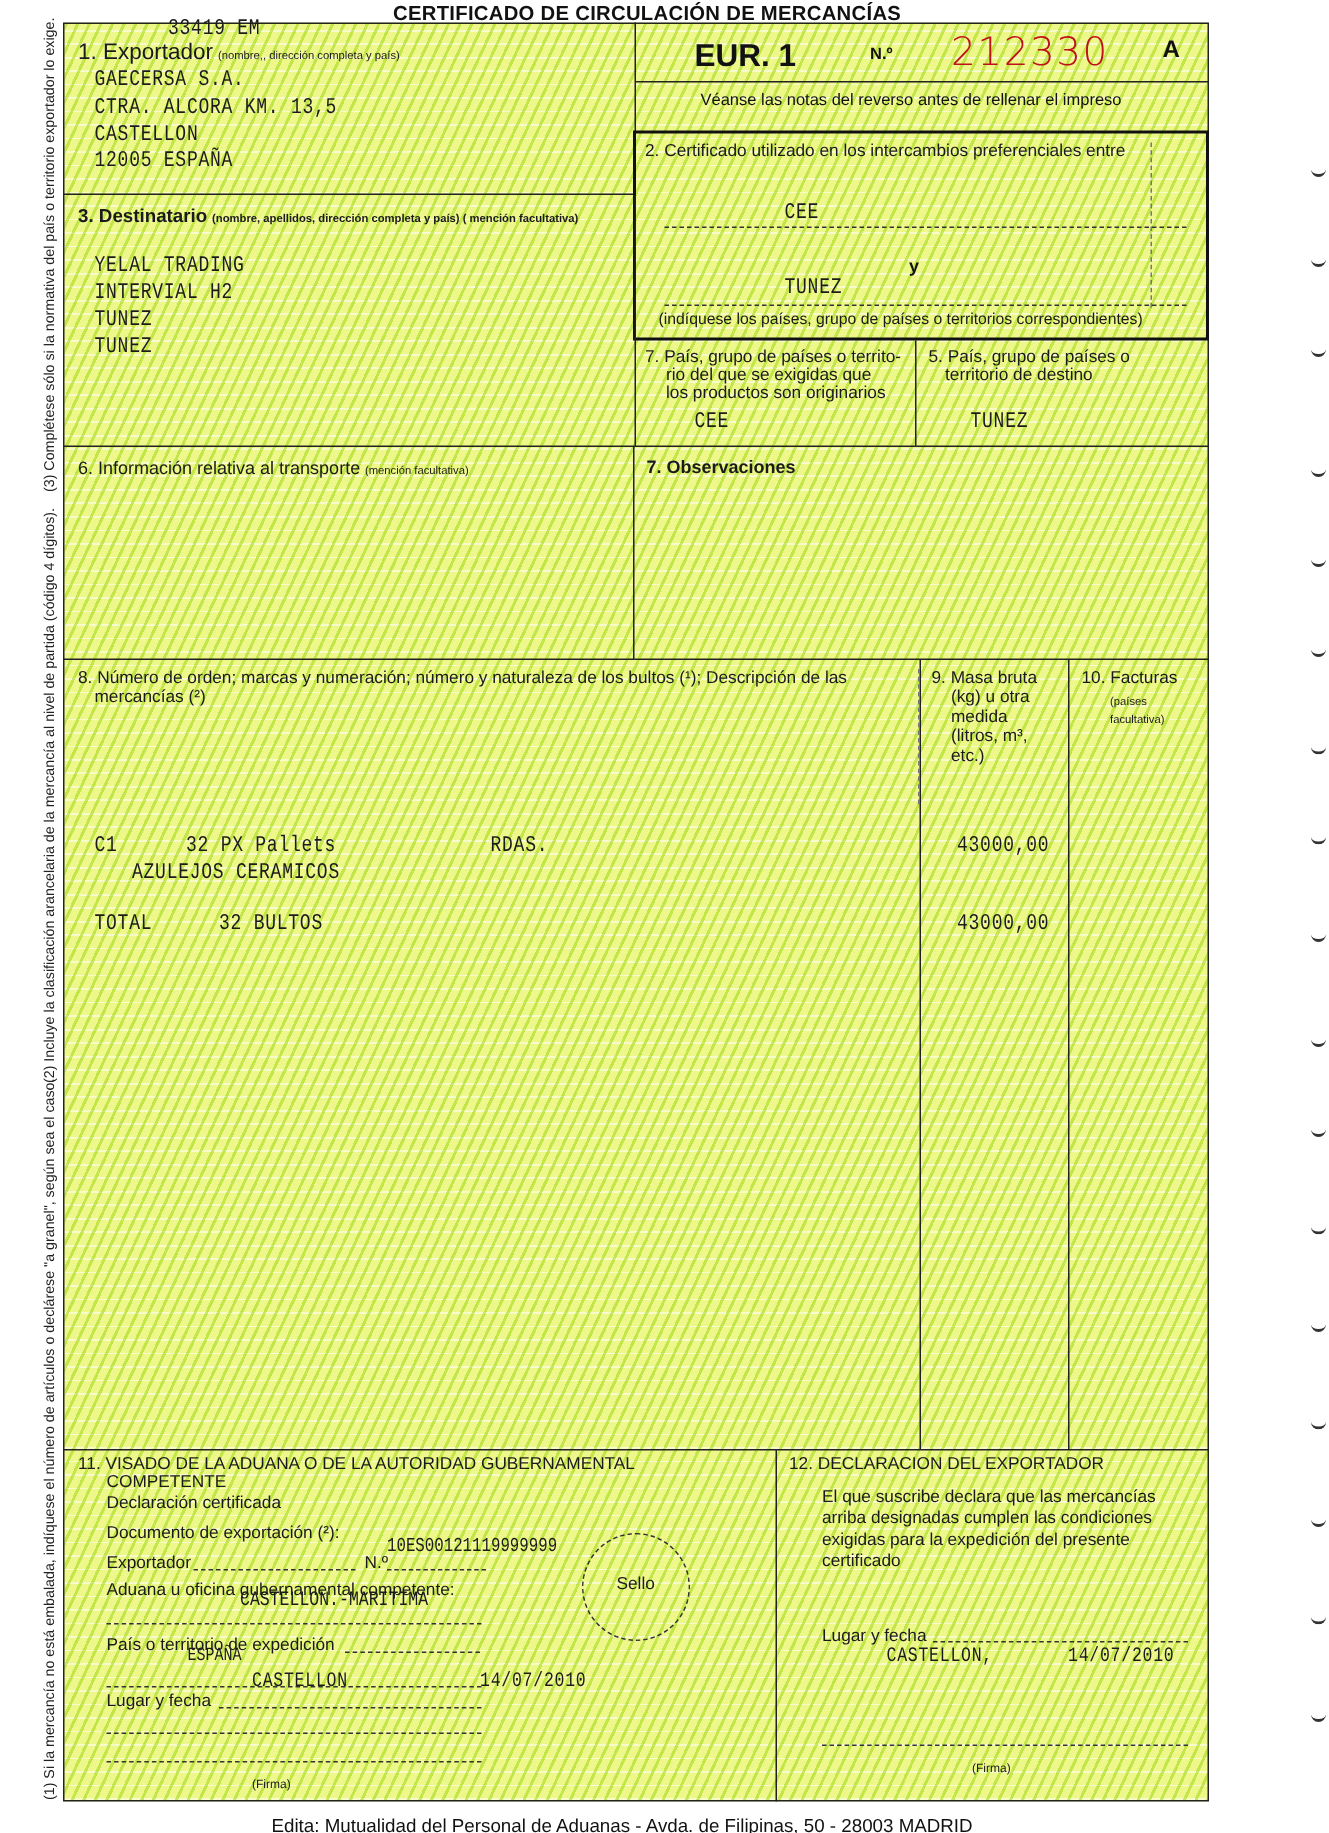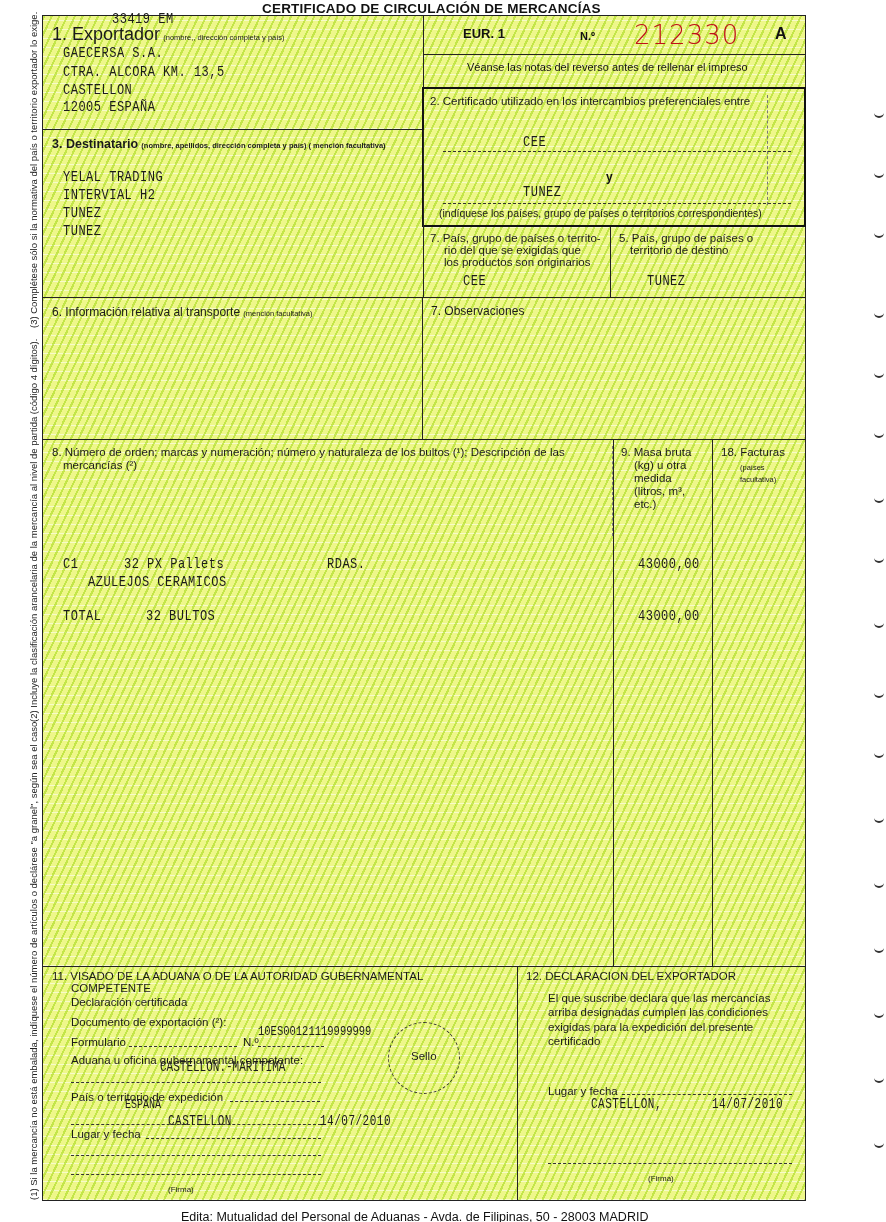--- a/index.html
+++ b/index.html
@@ -34,30 +34,30 @@
 <body>
 
 <div class="abs" style="left:262px; top:1px; font-size:13.5px; font-weight:bold; letter-spacing:0.2px;">CERTIFICADO DE CIRCULACIÓN DE MERCANCÍAS</div>
 
 <div class="box hatch" style="left:42px; top:15px; width:764px; height:1186px; border:1px solid #222;"></div>
 
 <div class="mono" style="left:112px; top:10px; font-size:12px;">33419 EM</div>
 
 <div class="box br bb" style="left:42px; top:15px; width:382px; height:115px;"></div>
 <div class="lbl" style="left:52px; top:28px;">
-  <span style="font-size:18px;">1. Exportador</span>
+  <span style="font-size:15px;">1. Exportador</span>
   <span class="small">(nombre,, dirección completa y país)</span>
 </div>
 <div class="mono" style="left:63px; top:44px;">GAECERSA S.A.</div>
 <div class="mono" style="left:63px; top:63px;">CTRA. ALCORA KM. 13,5</div>
 <div class="mono" style="left:63px; top:81px;">CASTELLON</div>
 <div class="mono" style="left:63px; top:98px;">12005 ESPAÑA</div>
 
 <div class="box bb" style="left:424px; top:15px; width:382px; height:40px;"></div>
-<div class="abs" style="left:463px; top:26px; font-size:13px; font-weight:bold;">EUR. 1</div>
+<div class="abs" style="left:463px; top:26px; font-size:21px; font-weight:bold;">EUR. 1</div>
 <div class="abs" style="left:580px; top:30px; font-size:11px; font-weight:bold;">N.º</div>
 <div class="abs" style="left:634px; top:20px; font-size:26px; color:#c0101a; letter-spacing:1px; font-family:'DejaVu Sans', sans-serif; font-weight:300;">212330</div>
 <div class="abs" style="left:775px; top:25px; font-size:16px; font-weight:bold;">A</div>
 <div class="abs" style="left:467px; top:61px; font-size:11px;">Véanse las notas del reverso antes de rellenar el impreso</div>
 
 <div class="box" style="left:422px; top:87px; width:384px; height:140px; border:2px solid #111;"></div>
 <div class="lbl" style="left:430px; top:95px;">2. Certificado utilizado en los intercambios preferenciales entre</div>
 <div class="mono" style="left:523px; top:133px;">CEE</div>
 <div class="dash" style="left:443px; top:151px; width:348px;"></div>
 <div class="abs" style="left:606px; top:170px; font-size:12px; font-weight:bold;">y</div>
@@ -86,54 +86,54 @@
 <div class="lbl" style="left:619px; top:232px;">5. País, grupo de países o</div>
 <div class="lbl" style="left:630px; top:244px;">territorio de destino</div>
 <div class="mono" style="left:647px; top:272px;">TUNEZ</div>
 
 <div class="box br bb" style="left:42px; top:298px; width:381px; height:142px;"></div>
 <div class="lbl" style="left:52px; top:306px;">
   <span style="font-size:12px;">6. Información relativa al transporte</span>
   <span class="small">(mención facultativa)</span>
 </div>
 <div class="box bb" style="left:423px; top:298px; width:383px; height:142px;"></div>
-<div class="lbl" style="left:431px; top:305px; font-size:12px;">7. Observaciones</div>
+<div class="lbl" style="left:431px; top:305px; font-size:12px;font-weight:bold;">7. Observaciones</div>
 
 <div class="box br" style="left:42px; top:440px; width:572px; height:526px;"></div>
 <div class="lbl" style="left:52px; top:446px;">8. Número de orden; marcas y numeración; número y naturaleza de los bultos (¹); Descripción de las</div>
 <div class="lbl" style="left:63px; top:459px;">mercancías (²)</div>
 
 <div class="box br" style="left:614px; top:440px; width:99px; height:526px;"></div>
 <div class="lbl" style="left:621px; top:446px;">9. Masa bruta</div>
 <div class="lbl" style="left:634px; top:459px;">(kg) u otra</div>
 <div class="lbl" style="left:634px; top:472px;">medida</div>
 <div class="lbl" style="left:634px; top:485px;">(litros, m³,</div>
 <div class="lbl" style="left:634px; top:498px;">etc.)</div>
 
 <div class="box" style="left:713px; top:440px; width:93px; height:526px;"></div>
-<div class="lbl" style="left:721px; top:446px;">18. Facturas</div>
+<div class="lbl" style="left:721px; top:446px;">10. Facturas</div>
 <div class="lbl small" style="left:740px; top:461px;">(países</div>
 <div class="lbl small" style="left:740px; top:473px;">facultativa)</div>
 <div class="vdash" style="left:612px; top:446px; height:90px;"></div>
 
 <div class="mono" style="left:63px; top:555px;">C1</div>
 <div class="mono" style="left:124px; top:555px;">32 PX  Pallets</div>
 <div class="mono" style="left:327px; top:555px;">RDAS.</div>
 <div class="mono" style="left:638px; top:555px;">43000,00</div>
 <div class="mono" style="left:88px; top:573px;">AZULEJOS CERAMICOS</div>
 <div class="mono" style="left:63px; top:607px;">TOTAL</div>
 <div class="mono" style="left:146px; top:607px;">32   BULTOS</div>
 <div class="mono" style="left:638px; top:607px;">43000,00</div>
 
 <div class="box bt br" style="left:42px; top:966px; width:476px; height:235px;"></div>
 <div class="lbl" style="left:52px; top:970px;">11. VISADO DE LA ADUANA O DE LA AUTORIDAD GUBERNAMENTAL</div>
 <div class="lbl" style="left:71px; top:982px;">COMPETENTE</div>
 <div class="lbl" style="left:71px; top:996px;">Declaración certificada</div>
 <div class="lbl" style="left:71px; top:1016px;">Documento de exportación (²):</div>
-<div class="lbl" style="left:71px; top:1036px;">Formulario</div>
+<div class="lbl" style="left:71px; top:1036px;">Exportador</div>
 <div class="dash" style="left:129px; top:1046px; width:108px;"></div>
 <div class="lbl" style="left:243px; top:1036px;">N.º</div>
 <div class="dash" style="left:258px; top:1046px; width:66px;"></div>
 <div class="mono" style="left:258px; top:1024px; font-size:10.5px; letter-spacing:0;">10ES00121119999999</div>
 <div class="lbl" style="left:71px; top:1054px;">Aduana u oficina gubernamental competente:</div>
 <div class="mono" style="left:160px; top:1060px; font-size:11px; letter-spacing:0;">CASTELLON.-MARITIMA</div>
 <div class="dash" style="left:71px; top:1082px; width:250px;"></div>
 
 <div class="abs" style="left:388px; top:1022px; width:70px; height:70px; border:1px dashed #333; border-radius:50%;"></div>
 <div class="lbl" style="left:411px; top:1050px;text-align:center;">Sello</div>

